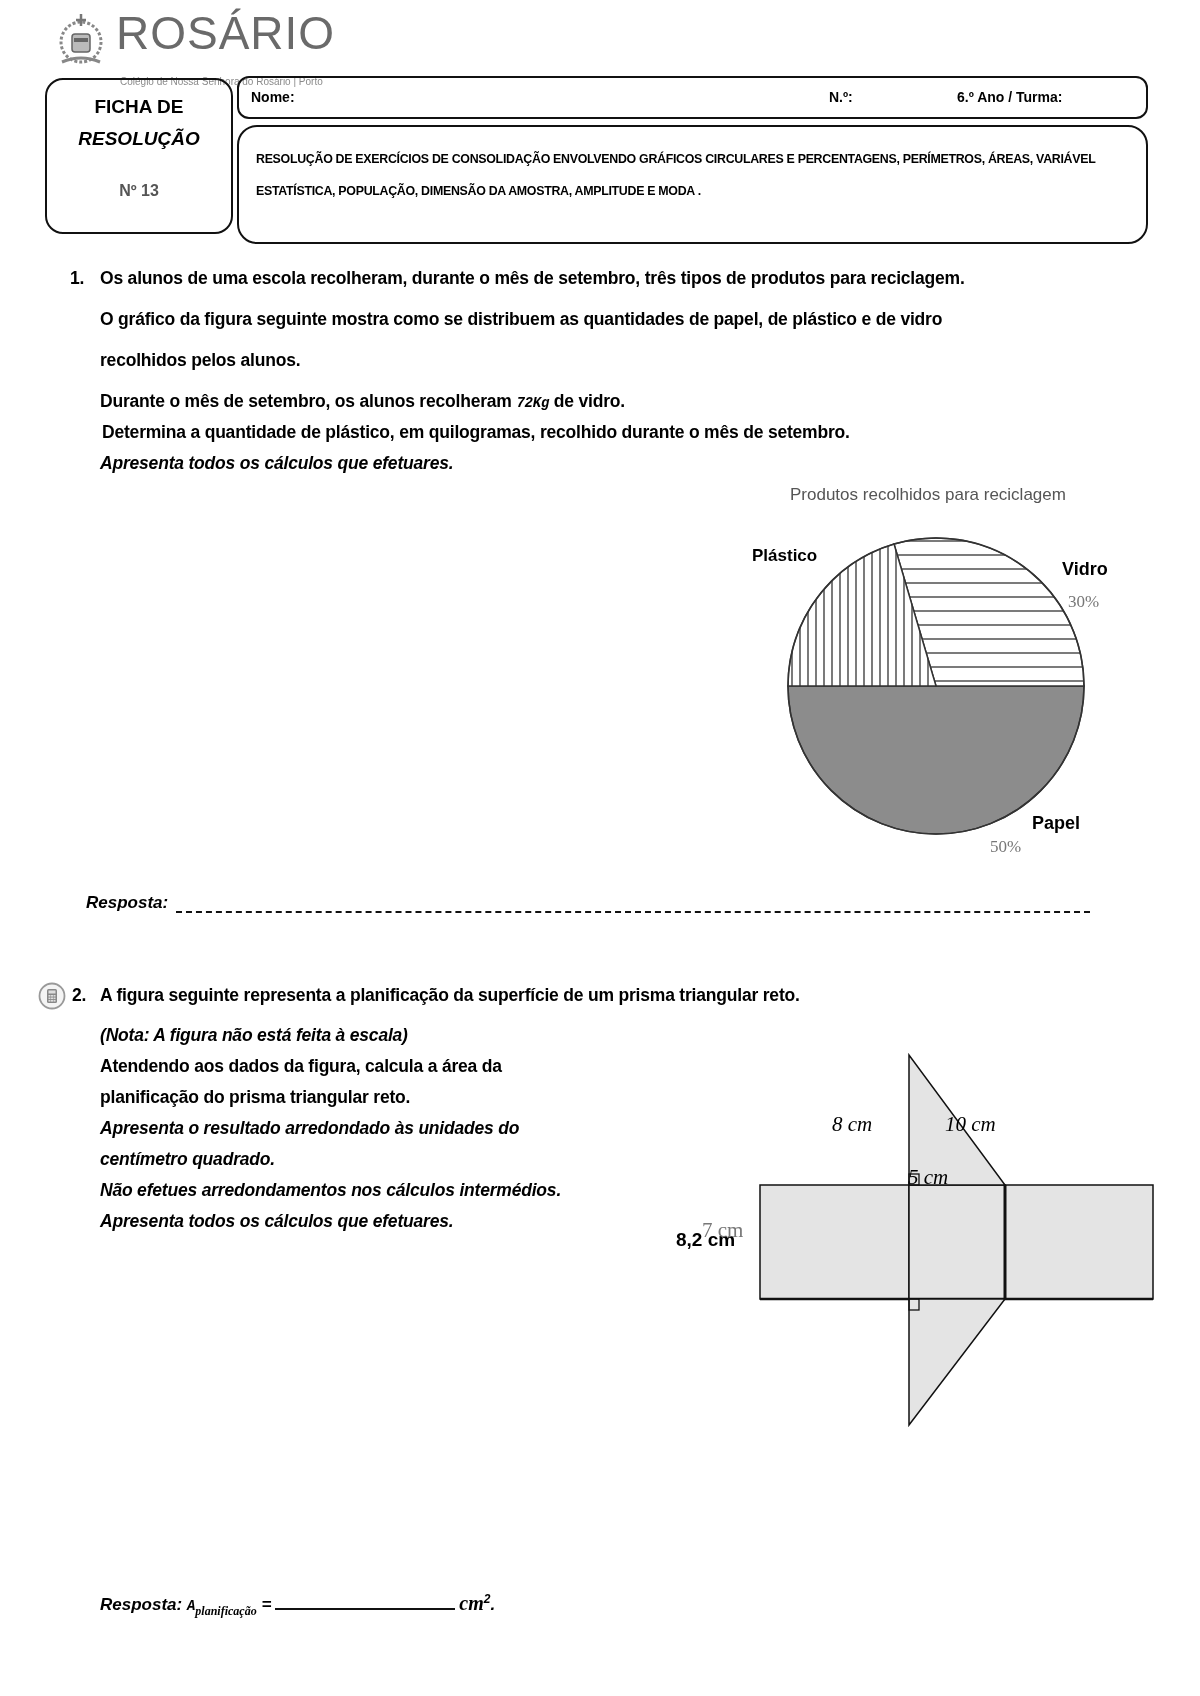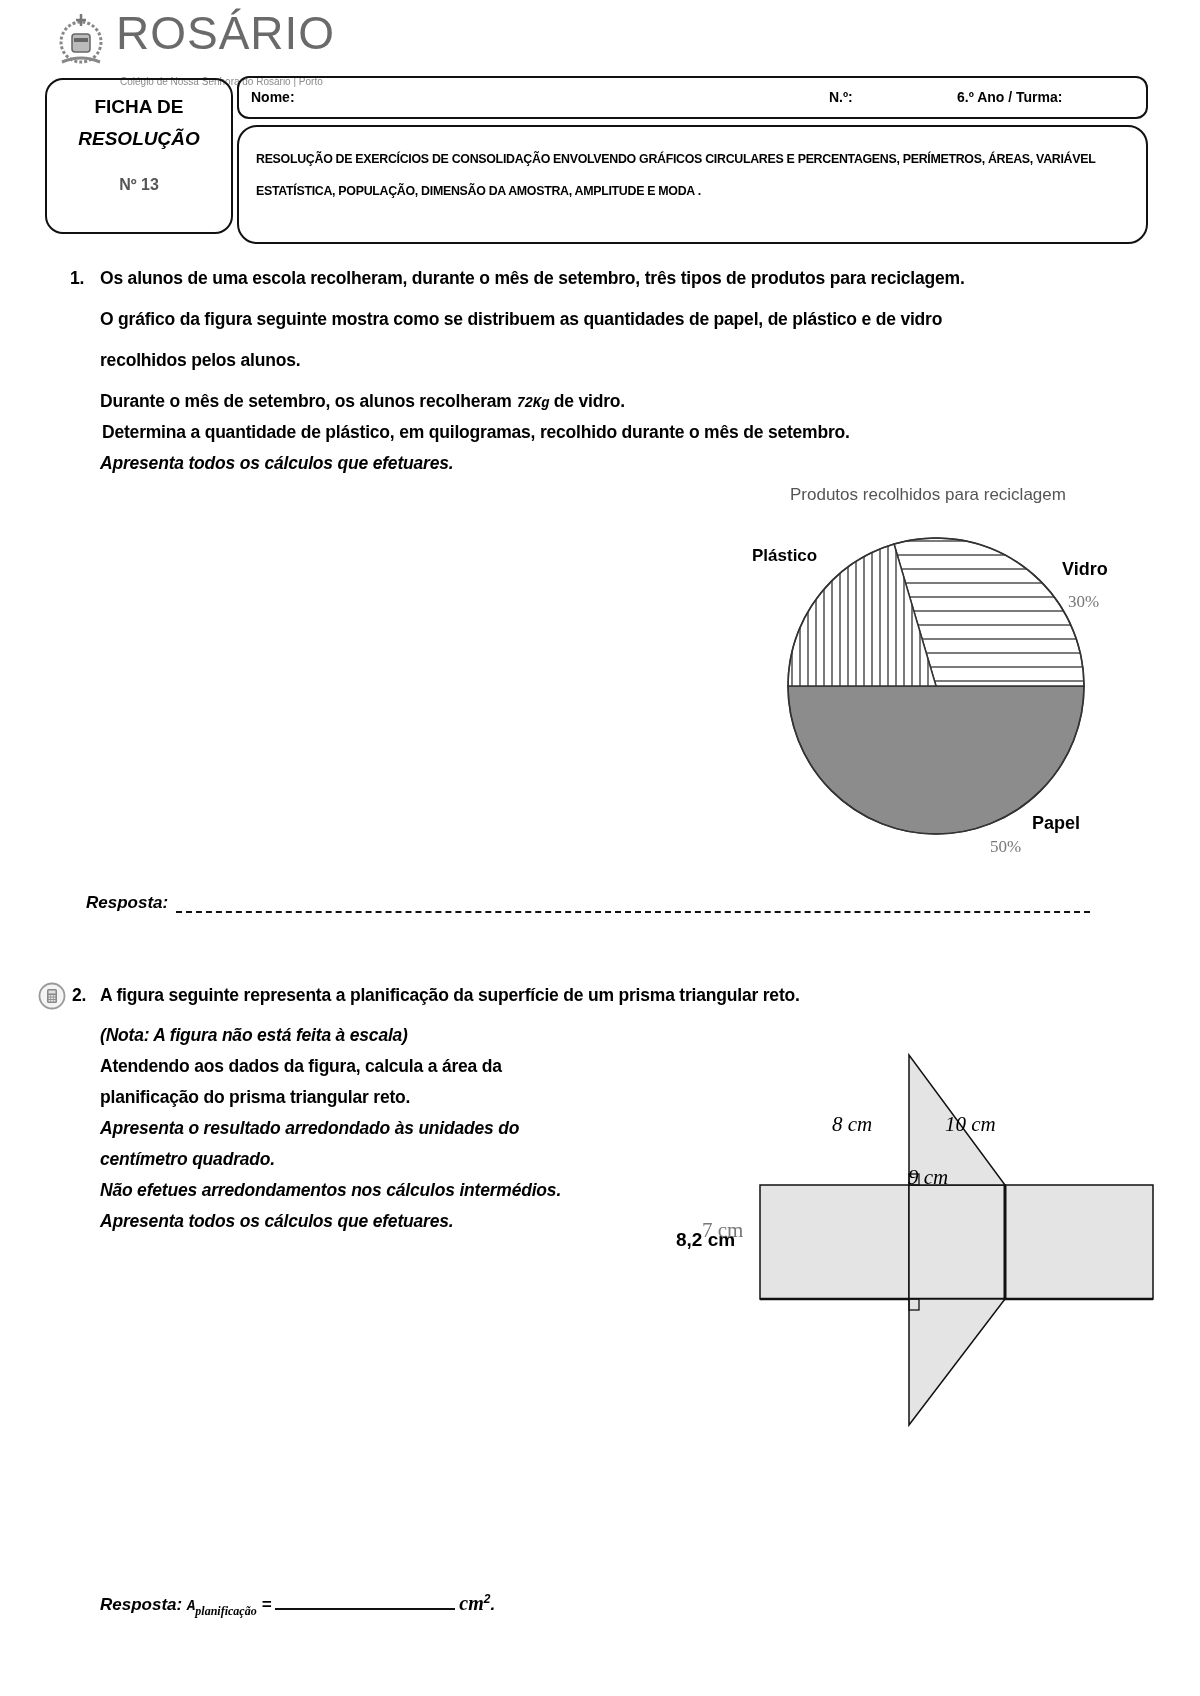--- a/index.html
+++ b/index.html
@@ -12,21 +12,21 @@
   .logo-emblem { position: absolute; left: 0; top: 2px; width: 58px; height: 58px; }
   .logo-name { position: absolute; left: 64px; top: -2px; font-family: "Liberation Sans", sans-serif;
                font-size: 46px; color: #6a6a6a; letter-spacing: 1px; font-weight: normal; }
   .logo-sub { position: absolute; left: 68px; top: 52px; font-size: 10px; color: #8a8a8a; white-space: nowrap; margin-top: 16px; }
 
   
   .box { border: 2.5px solid #111; border-radius: 18px; box-sizing: border-box; }
   .ficha-box { left: 45px; top: 78px; width: 188px; height: 156px; text-align: center; }
   .ficha-l1 { position: absolute; top: 16px; width: 100%; font-weight: bold; font-size: 19px; }
   .ficha-l2 { position: absolute; top: 48px; width: 100%; font-weight: bold; font-style: italic; font-size: 19px; }
-  .ficha-l3 { position: absolute; top: 96px; width: 100%; font-weight: bold; font-size: 16px; color: #555; }
+  .ficha-l3 { position: absolute; top: 102px; width: 100%; font-weight: bold; font-size: 16px; color: #555; }
 
   .name-box { left: 237px; top: 76px; width: 911px; height: 43px; border-radius: 12px; }
   .name-lbl { position: absolute; left: 12px; top: 11px; font-weight: bold; font-size: 14px; }
   .num-lbl { position: absolute; left: 590px; top: 11px; font-weight: bold; font-size: 14px; }
   .ano-lbl { position: absolute; left: 718px; top: 11px; font-weight: bold; font-size: 14px; }
 
   .topic-box { left: 237px; top: 125px; width: 911px; height: 119px; border-radius: 20px; }
   .topic-text { position: absolute; left: 17px; top: 16px; right: 20px; font-weight: bold; font-size: 12.4px;
                 line-height: 32px; letter-spacing: -0.3px; }
 
@@ -150,19 +150,19 @@
   <line x1="20" y1="249" x2="413" y2="249" stroke="#111" stroke-width="2.5"></line>
 
   <path d="M169 5 L169 135 L265 135 Z" fill="#e4e4e4" stroke="#111" stroke-width="1.5"></path>
   <rect x="169" y="124" width="10" height="11" fill="none" stroke="#111" stroke-width="1.3"></rect>
 
   <path d="M169 249 L265 249 L169 375 Z" fill="#e4e4e4" stroke="#111" stroke-width="1.5"></path>
   <rect x="169" y="249" width="10" height="11" fill="none" stroke="#111" stroke-width="1.3"></rect>
 </svg>
 <div class="abs" style="left:832px; top:1112px; font-family:'Liberation Serif', serif; font-style:italic; font-size:21px;">8 cm</div>
 <div class="abs" style="left:945px; top:1112px; font-family:'Liberation Serif', serif; font-style:italic; font-size:21px;">10 cm</div>
-<div class="abs" style="left:908px; top:1165px; font-family:'Liberation Serif', serif; font-style:italic; font-size:21px;">9 cm</div>
+<div class="abs" style="left:908px; top:1165px; font-family:'Liberation Serif', serif; font-style:italic; font-size:21px;">5 cm</div>
 <div class="abs" style="left:676px; top:1195px; font-weight:bold; font-size:19px;margin-top:34px;">8,2 cm</div>
 <div class="abs" style="left:702px; top:1218px; font-family:'Liberation Serif', serif; font-size:21px; color:#777;">7 cm</div>
 
 <div class="abs resposta2">
   <span>Resposta: </span><span class="math">A</span><span class="resp2-sub">planificação</span><span> =</span><span class="resp2-blank"></span><span class="resp2-unit">cm</span><sup style="font-size:12px;">2</sup><span>.</span>
 </div>
 
 </body></html>

